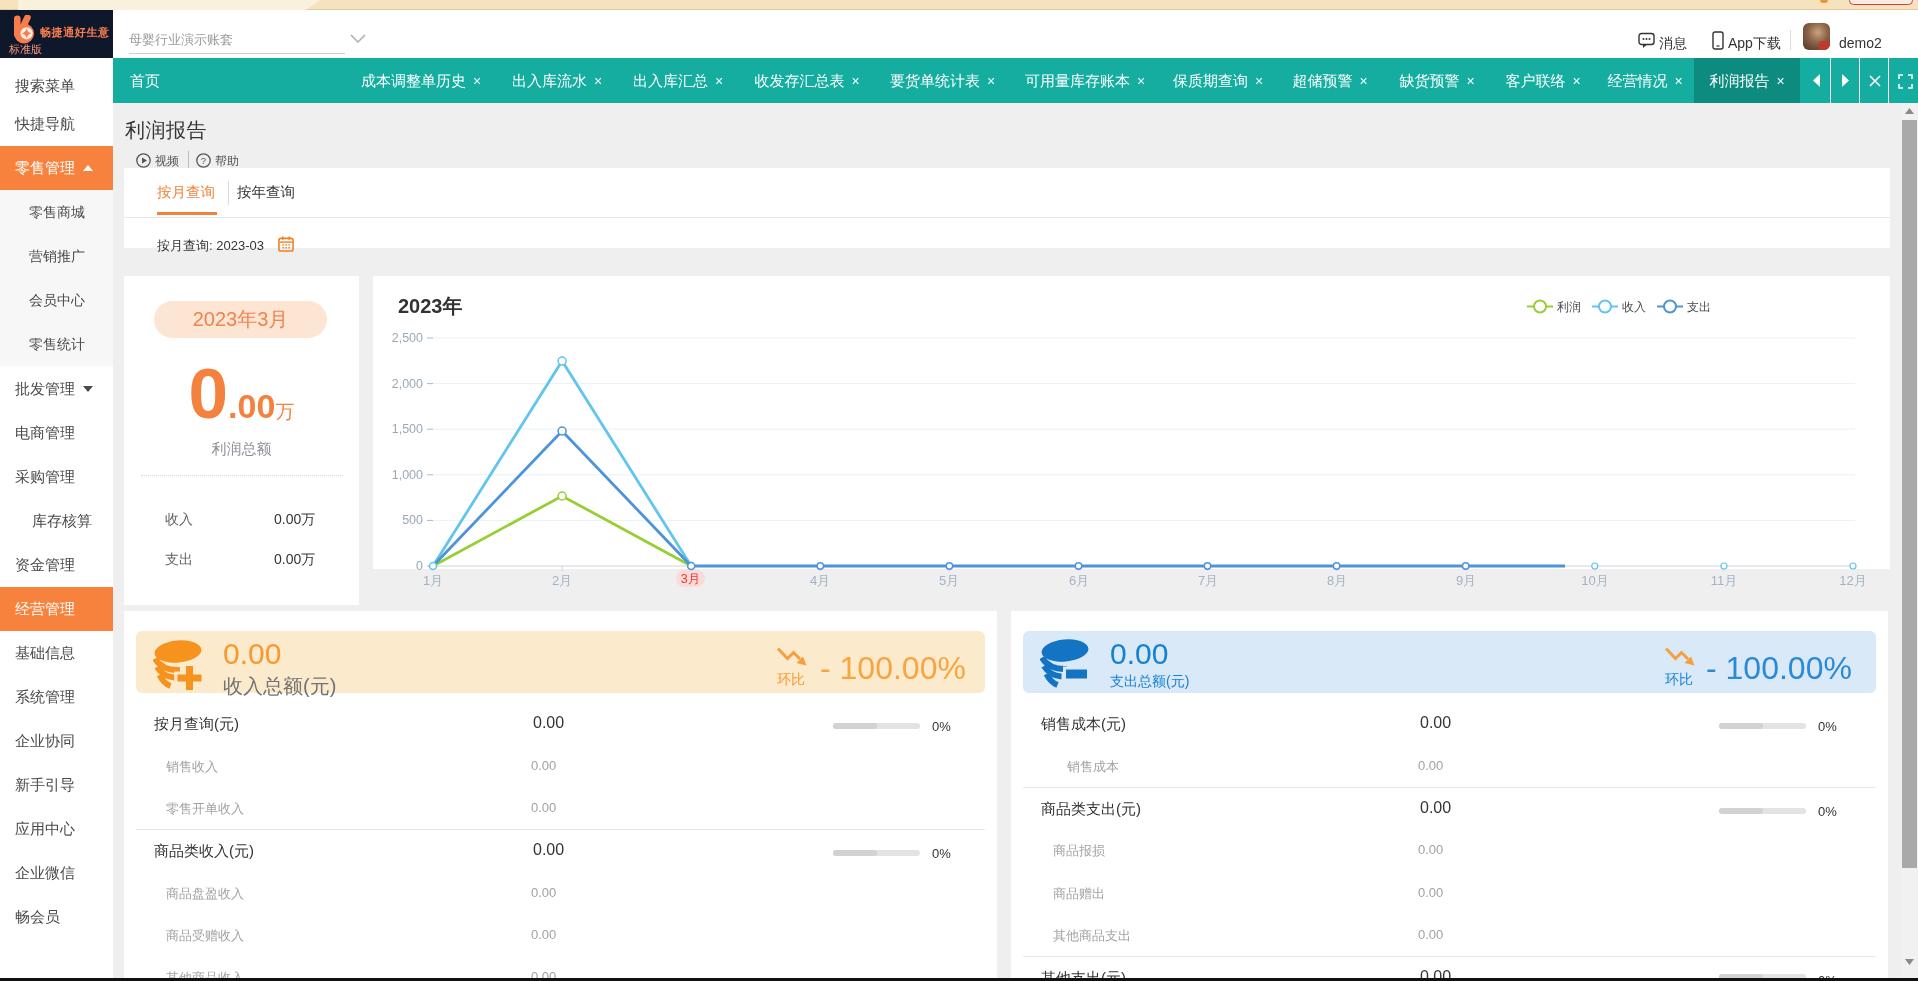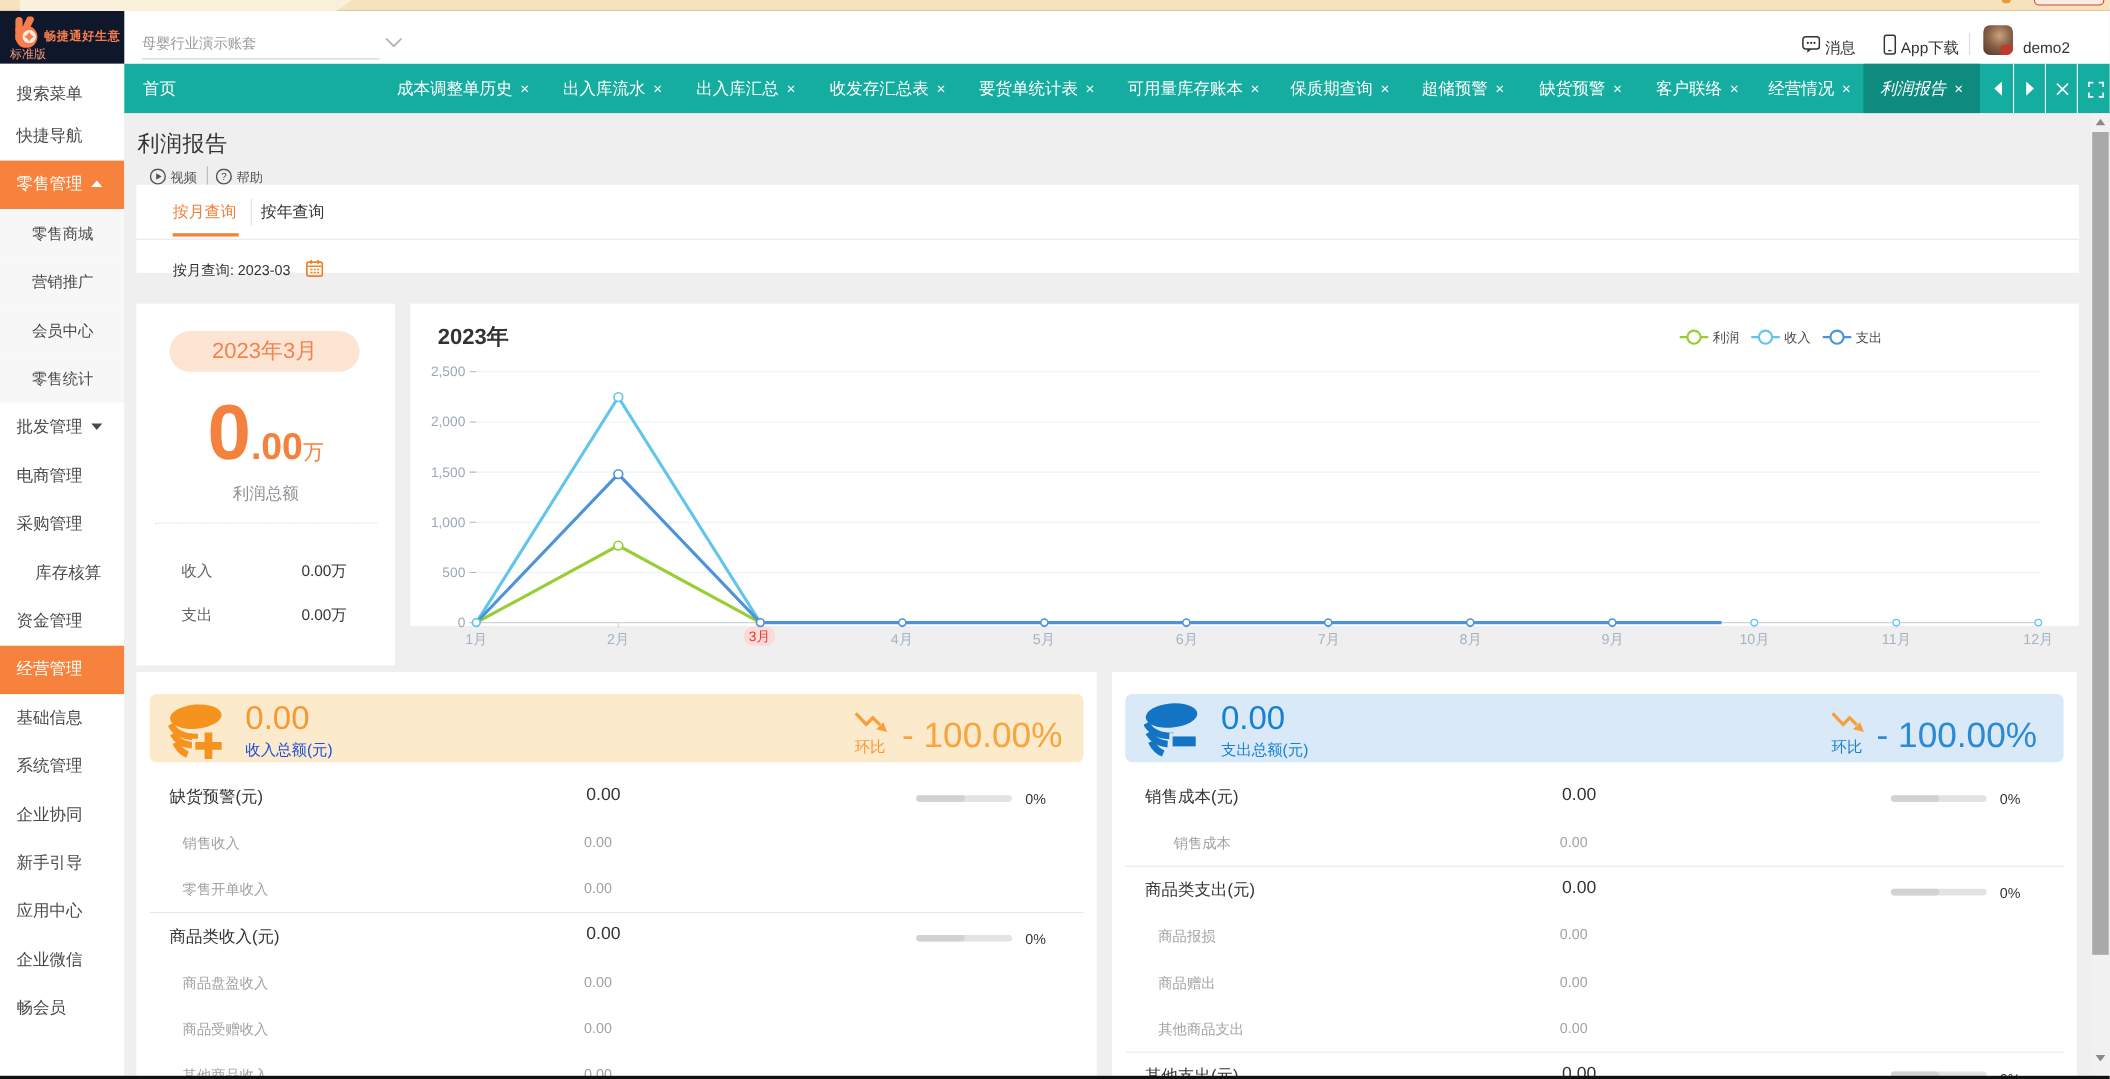--- a/index.html
+++ b/index.html
@@ -148,21 +148,21 @@
   <div class="ttab" style="left:384px;width:120px;">出入库流水<span class="tx">×</span></div>
   <div class="ttab" style="left:504px;width:122px;">出入库汇总<span class="tx">×</span></div>
   <div class="ttab" style="left:626px;width:136px;">收发存汇总表<span class="tx">×</span></div>
   <div class="ttab" style="left:762px;width:135px;">要货单统计表<span class="tx">×</span></div>
   <div class="ttab" style="left:897px;width:150px;">可用量库存账本<span class="tx">×</span></div>
   <div class="ttab" style="left:1047px;width:116px;">保质期查询<span class="tx">×</span></div>
   <div class="ttab" style="left:1163px;width:108px;">超储预警<span class="tx">×</span></div>
   <div class="ttab" style="left:1271px;width:106px;">缺货预警<span class="tx">×</span></div>
   <div class="ttab" style="left:1377px;width:106px;">客户联络<span class="tx">×</span></div>
   <div class="ttab" style="left:1483px;width:98px;">经营情况<span class="tx">×</span></div>
-  <div class="ttab act" style="left:1581px;width:106px;font-style:italic;">利润报告<span class="tx">×</span></div>
+  <div class="ttab act" style="left:1581px;width:106px;">利润报告<span class="tx">×</span></div>
   <div class="tsep" style="left:1717px;"></div>
   <div class="tsep" style="left:1746px;"></div>
   <div class="tsep" style="left:1775px;"></div>
   <svg class="abs" style="left:1699px;top:16px;" width="9" height="13">
       <polygon points="8,0 8,13 1,6.5" fill="#fff"></polygon>
     </svg>
   <svg class="abs" style="left:1728px;top:16px;" width="9" height="13">
       <polygon points="1,0 1,13 8,6.5" fill="#fff"></polygon>
     </svg>
   <svg class="abs" style="left:1755px;top:16px;" width="14" height="14">
@@ -315,29 +315,29 @@
   <div class="card" id="bcard1">
     <div class="banner" style="width:849px;background:#fceacd;">
       <svg class="abs" style="left:17px;top:9px;" width="50" height="53" viewBox="0 0 50 53">
         <ellipse cx="25" cy="11.5" rx="23.5" ry="11" fill="#f6921e" transform="rotate(-5 25 11.5)"></ellipse>
         <path d="M2,18.5 C6.5,26.5 15,30.5 27,30" stroke="#f6921e" stroke-width="6" fill="none"></path>
         <path d="M4,27 C8,33.5 13.5,37 21.5,37.5" stroke="#f6921e" stroke-width="6" fill="none"></path>
         <path d="M6.5,35 C9.5,41 12.5,44 17.5,46" stroke="#f6921e" stroke-width="6" fill="none"></path>
         <path d="M31.5,24.5 h10 v8.5 h8.5 v10 h-8.5 v8.5 h-10 v-8.5 h-8.5 v-10 h8.5 z" fill="#f6921e" stroke="#fceacd" stroke-width="3"></path>
       </svg>
       <div class="abs" style="left:87px;top:6px;font-size:30px;color:#f8982f;">0.00</div>
-      <div class="abs" style="left:87px;top:42px;font-size:14px;color:#1d4ed8;">收入总额(元)</div>
+      <div class="abs" style="left:87px;top:42px;font-size:20px;color:#737373;">收入总额(元)</div>
       <svg class="abs" style="left:640px;top:15px;" width="38" height="22" viewBox="0 0 38 22">
         <path d="M2,2.5 L11.5,12.5 L17.5,6.5 L24,13" stroke="#f5a03c" stroke-width="3" fill="none"></path>
         <polygon points="30.5,19.5 20.5,17 27,10.5" fill="#f5a03c"></polygon>
       </svg>
       <div class="abs" style="left:641px;top:40px;font-size:14px;color:#f8982f;">环比</div>
       <div class="abs" style="left:684px;top:19px;font-size:32px;color:#f9a53f;">- 100.00%</div>
     </div>
-    <div class="brow" style="left:30px;top:104px;">缺货预警(元)</div>
+    <div class="brow" style="left:30px;top:104px;">按月查询(元)</div>
     <div class="brow" style="left:409px;top:103px;font-size:16px;">0.00</div>
     <div class="pbar" style="left:709px;top:112px;">
         <i></i>
       </div>
     <div class="pct" style="left:808px;top:108px;">0%</div>
     <div class="brow sub" style="left:42px;top:147px;">销售收入</div>
     <div class="brow sub" style="left:407px;top:147px;">0.00</div>
     <div class="brow sub" style="left:42px;top:189px;">零售开单收入</div>
     <div class="brow sub" style="left:407px;top:189px;">0.00</div>
     <div class="bdiv" style="top:218px;"></div>

